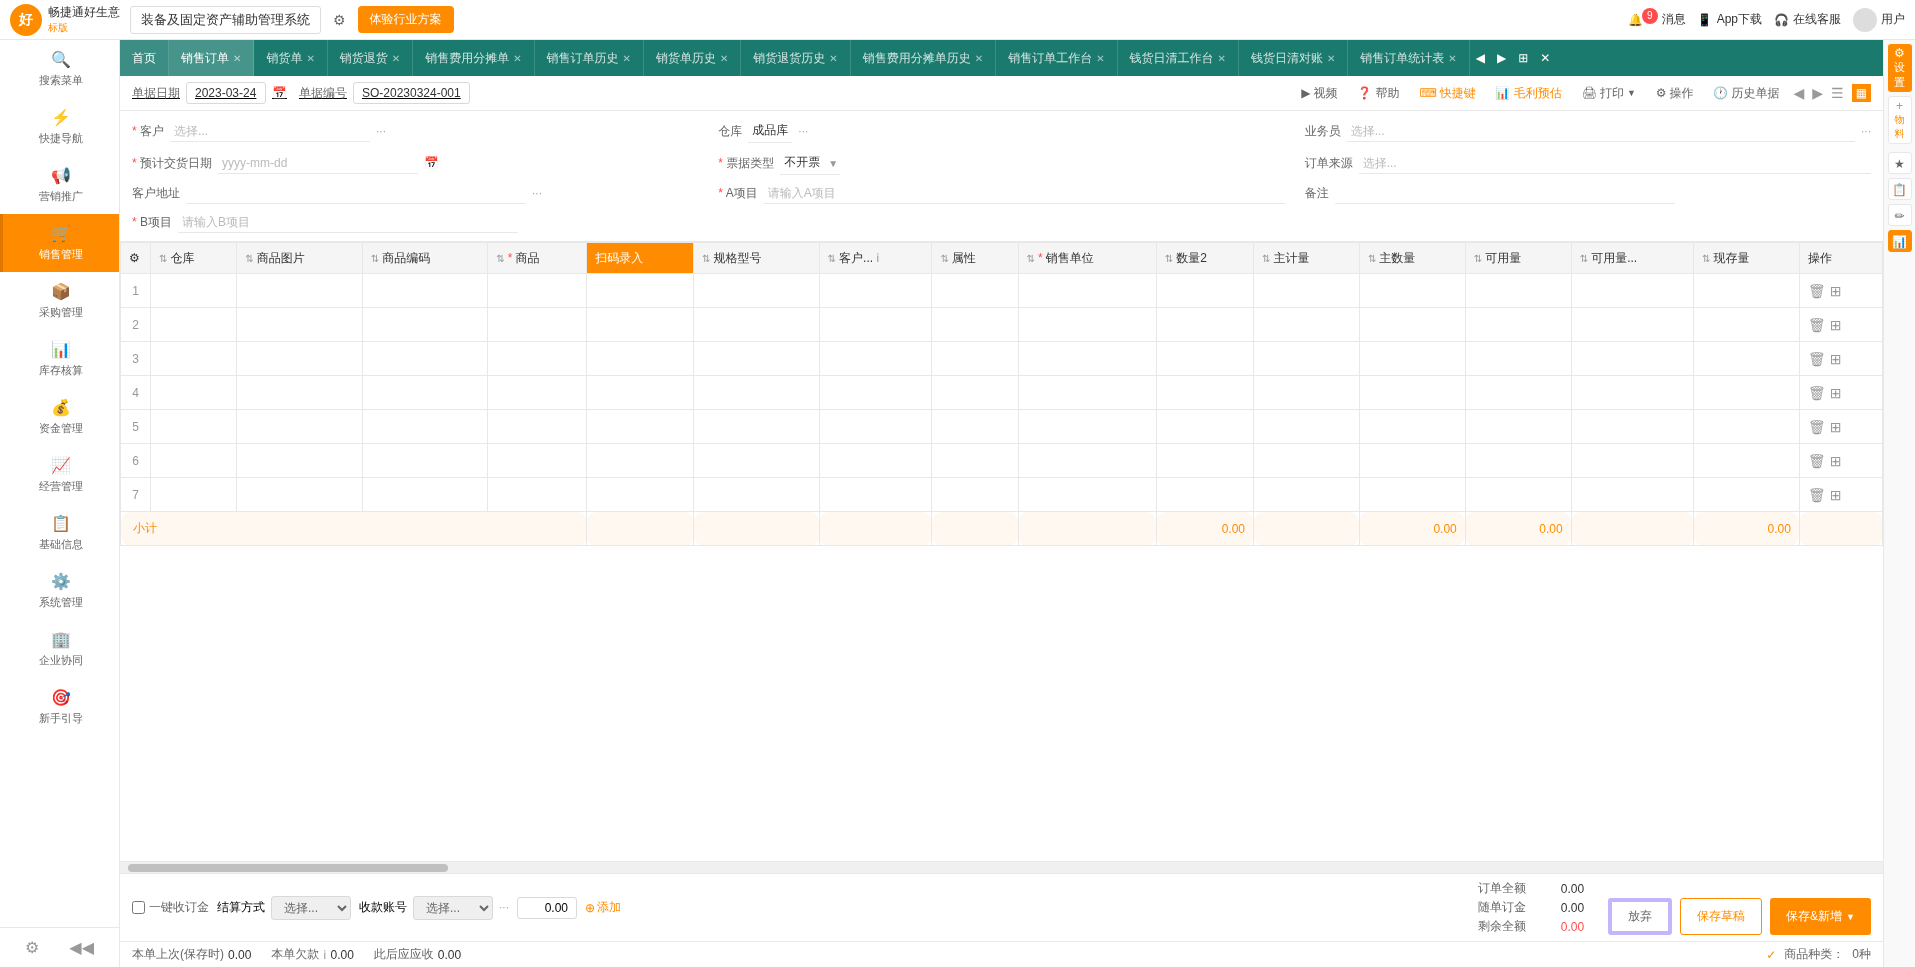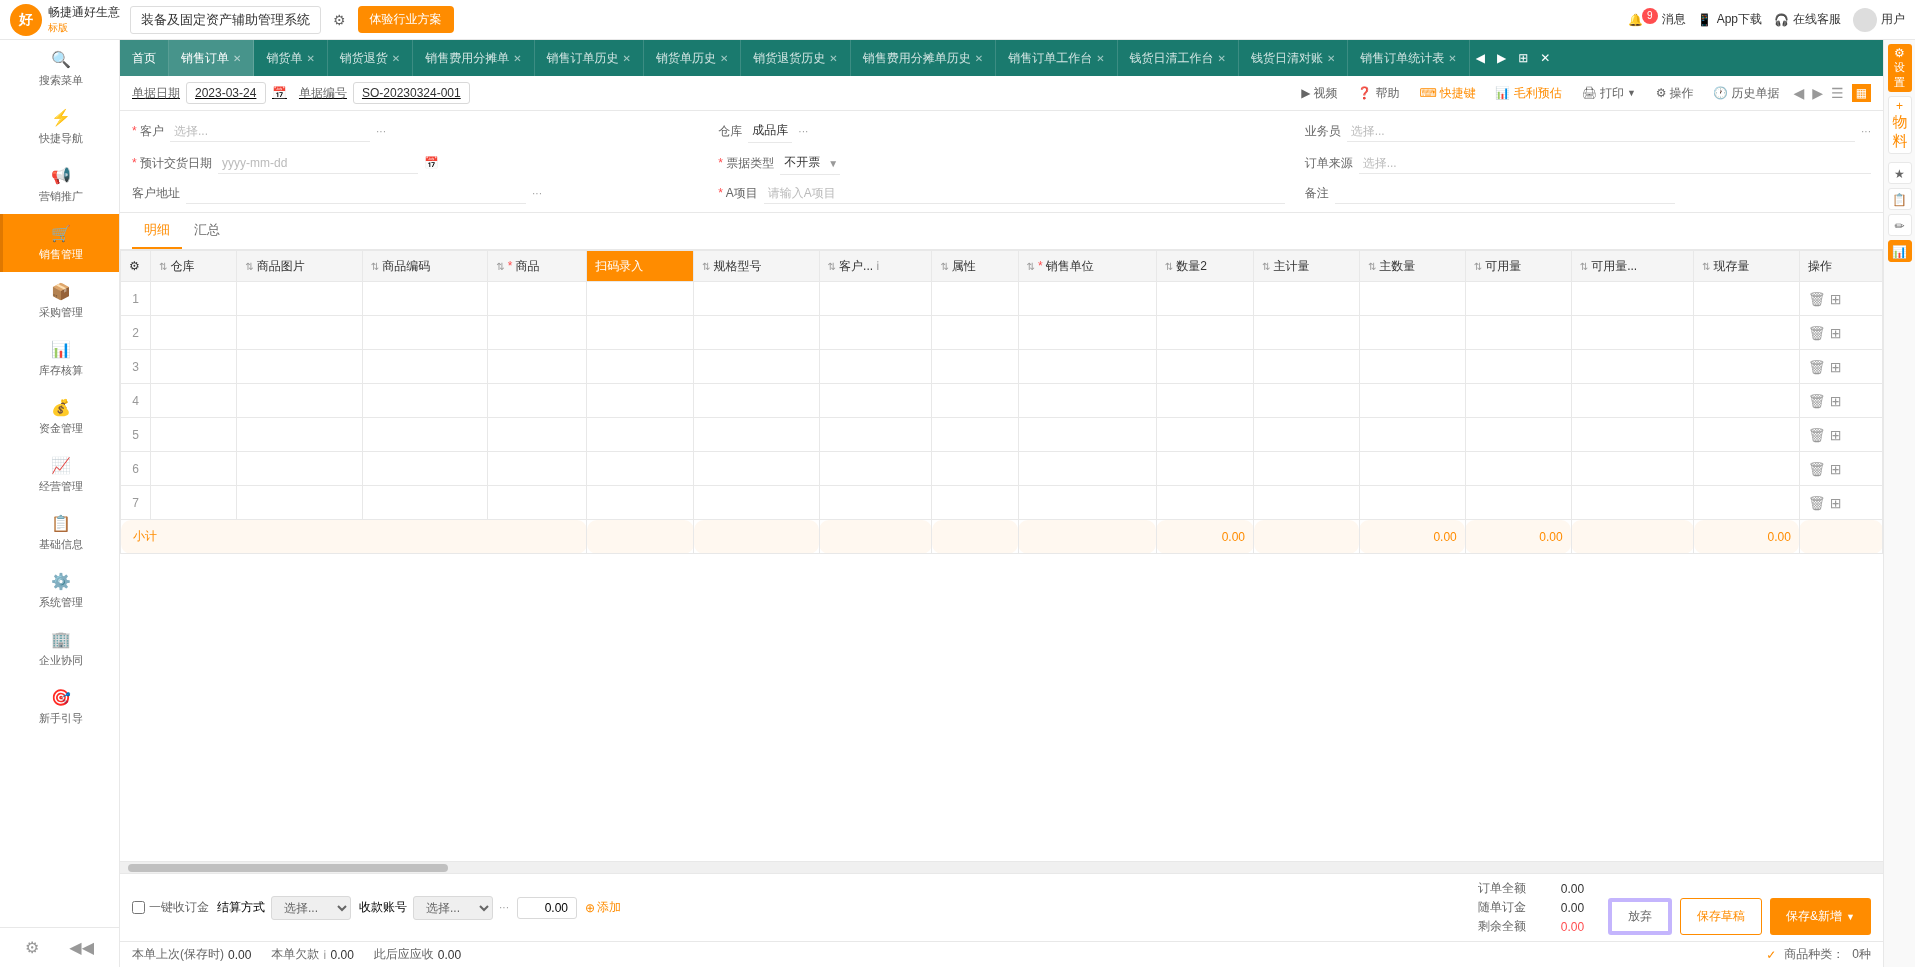--- a/index.html
+++ b/index.html
@@ -618,26 +618,28 @@
           <div class="field-group">
             <span class="field-label required">A项目</span>
             <input class="field-input" placeholder="请输入A项目" style="">
           </div>
           <div class="field-group">
             <span class="field-label">备注</span>
             <input class="field-input" style="max-width: 340px;">
           </div>
         </div>
 
-      </div>
-
-      <div class="content-tabs">
-        <div class="content-tab active">明细</div>
-        <div class="content-tab">汇总</div>
-      </div>
+        <div class="form-row">
+          <div class="field-group">
+            <span class="field-label required">B项目</span>
+            <input class="field-input" style="max-width: 340px;" placeholder="请输入B项目">
+          </div>
+        </div>
+      </div>
+
 
       <div class="table-area">
         <div class="table-wrapper">
           <table>
             <thead>
               <tr>
                 <th style="width:30px;">
                   <span>⚙</span>
                 </th>
                 <th>
@@ -976,21 +978,21 @@
     </div>
   </div>
 
   <div style="width:32px;background:#f9f9f9;display:flex;flex-direction:column;align-items:center;padding:4px 0;gap:4px;border-left:1px solid #e8e8e8;">
     <div style="background:#ff8c00;color:white;border-radius:3px;padding:2px 4px;font-size:11px;cursor:pointer;text-align:center;width:24px;">
       <span>⚙</span>
       <div style="font-size:11px;">设置</div>
     </div>
     <div style="background:#fff;border:1px solid #e8e8e8;border-radius:3px;padding:2px 4px;font-size:11px;cursor:pointer;text-align:center;width:24px;color:#ff8c00;">
       <span>+</span>
-      <div style="font-size:15px;text-align:center;">物料</div>
+      <div style="font-size:10px;text-align:center;">物料</div>
     </div>
     <div style="background:#fff;border:1px solid #e8e8e8;border-radius:3px;padding:2px;font-size:14px;cursor:pointer;text-align:center;width:24px;color:#666;margin-top:4px;">
       <span>★</span>
     </div>
     <div style="background:#fff;border:1px solid #e8e8e8;border-radius:3px;padding:2px;font-size:14px;cursor:pointer;text-align:center;width:24px;color:#666;">
       <span>📋</span>
     </div>
     <div style="background:#fff;border:1px solid #e8e8e8;border-radius:3px;padding:2px;font-size:14px;cursor:pointer;text-align:center;width:24px;color:#666;">
       <span>✏</span>
     </div>

